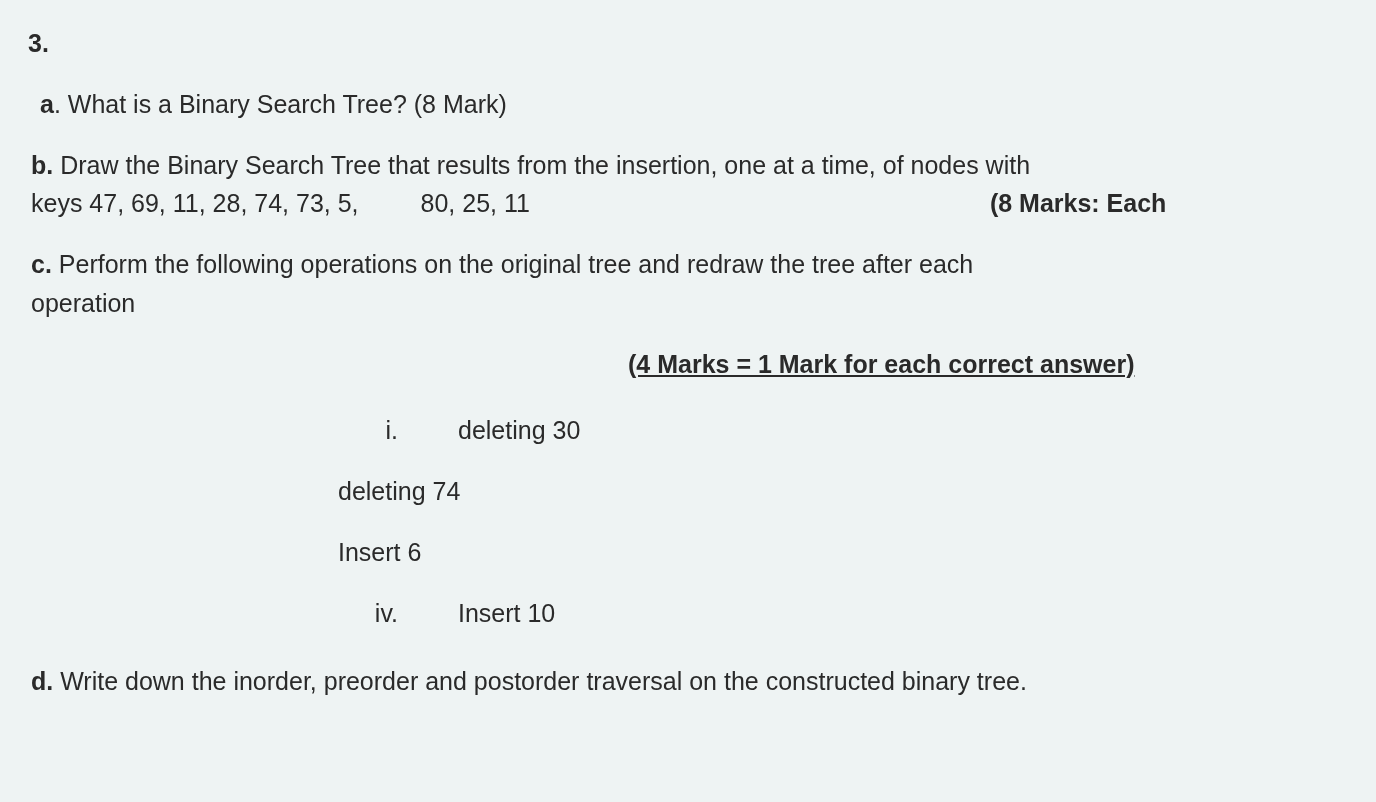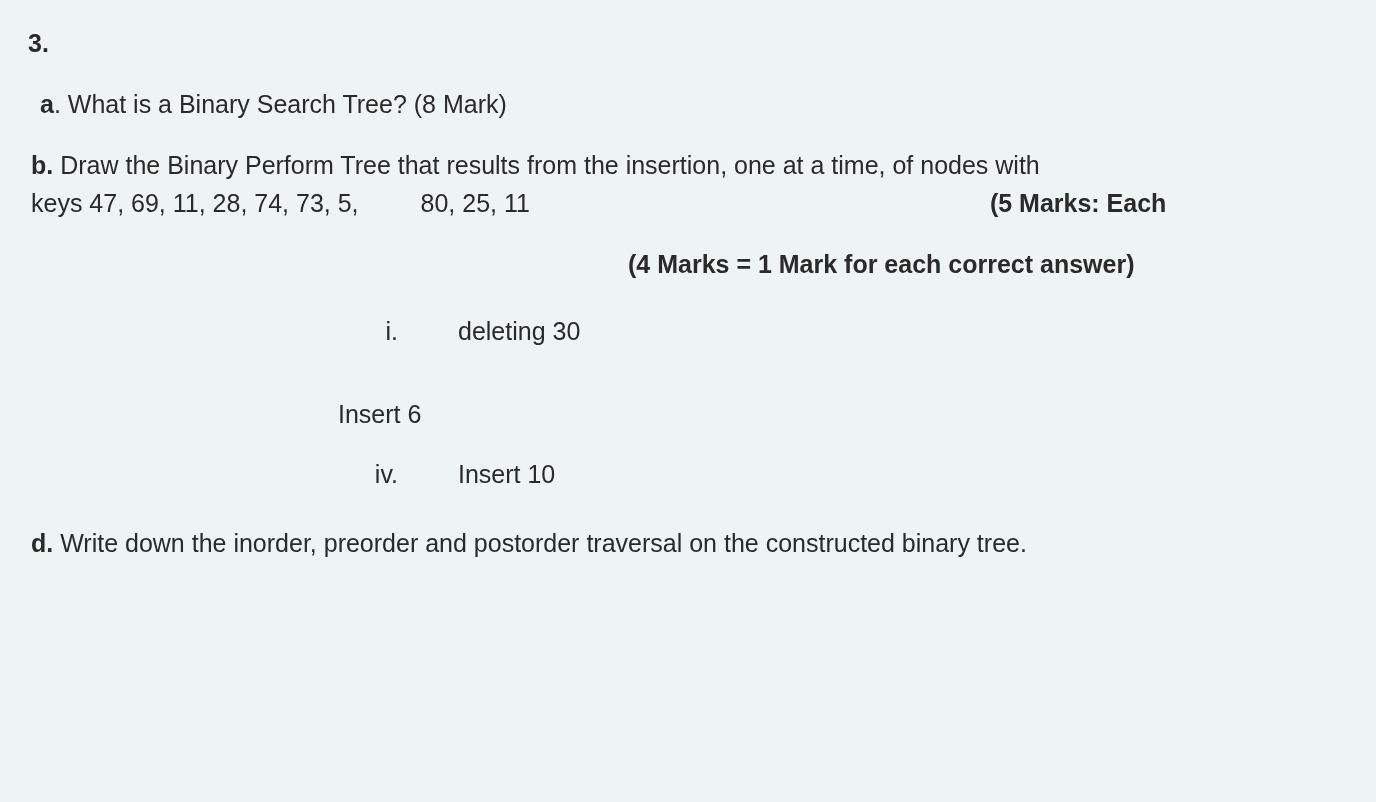--- a/index.html
+++ b/index.html
@@ -21,20 +21,21 @@
     margin-bottom: 22px;
   }
   .bold { font-weight: 700; }
   .gap { display:inline-block; width: 62px; }
   .biggap { display:inline-block; width: 460px; }
   .center-line {
     text-align: left;
     padding-left: 600px;
     margin-top: 20px;
     margin-bottom: 28px;
+    text-decoration: underline;
   }
   .ol-block {
     margin-left: 310px;
     margin-bottom: 30px;
   }
   .ol-row {
     display: flex;
     align-items: baseline;
     margin-bottom: 22px;
   }
@@ -54,38 +55,43 @@
   <div class="para bold">
     <span>3.</span>
   </div>
 
   <div class="para" style="padding-left:12px;">
     <span class="bold">a</span><span>. What is a Binary Search Tree? (8 Mark)</span>
   </div>
 
   <div class="para" style="padding-left:3px;">
     <div>
-      <span class="bold">b.</span><span> Draw the Binary Perform Tree that results from the insertion, one at a time, of nodes with</span>
+      <span class="bold">b.</span><span> Draw the Binary Search Tree that results from the insertion, one at a time, of nodes with</span>
     </div>
     <div>
-      <span>keys 47, 69, 11, 28, 74, 73, 5,</span><span class="gap"></span><span>80, 25, 11</span><span class="biggap"></span><span class="bold">(5 Marks:  Each</span>
+      <span>keys 47, 69, 11, 28, 74, 73, 5,</span><span class="gap"></span><span>80, 25, 11</span><span class="biggap"></span><span class="bold">(8 Marks:  Each</span>
     </div>
   </div>
 
   <div class="para" style="padding-left:3px;">
+    <div>
+      <span class="bold">c.</span><span> Perform the following operations on the original tree and redraw the tree after each</span>
+    </div>
+    <div>operation</div>
   </div>
 
   <div class="center-line bold">(4 Marks = 1 Mark for each  correct answer)</div>
 
   <div class="ol-block">
     <div class="ol-row">
       <div class="ol-num">i.</div>
       <div class="ol-txt">deleting   30</div>
     </div>
     <div class="ol-row">
+      <div class="ol-txt">deleting   74</div>
     </div>
     <div class="ol-row">
       <div class="ol-txt">Insert   6</div>
     </div>
     <div class="ol-row">
       <div class="ol-num">iv.</div>
       <div class="ol-txt">Insert   10</div>
     </div>
   </div>
 

